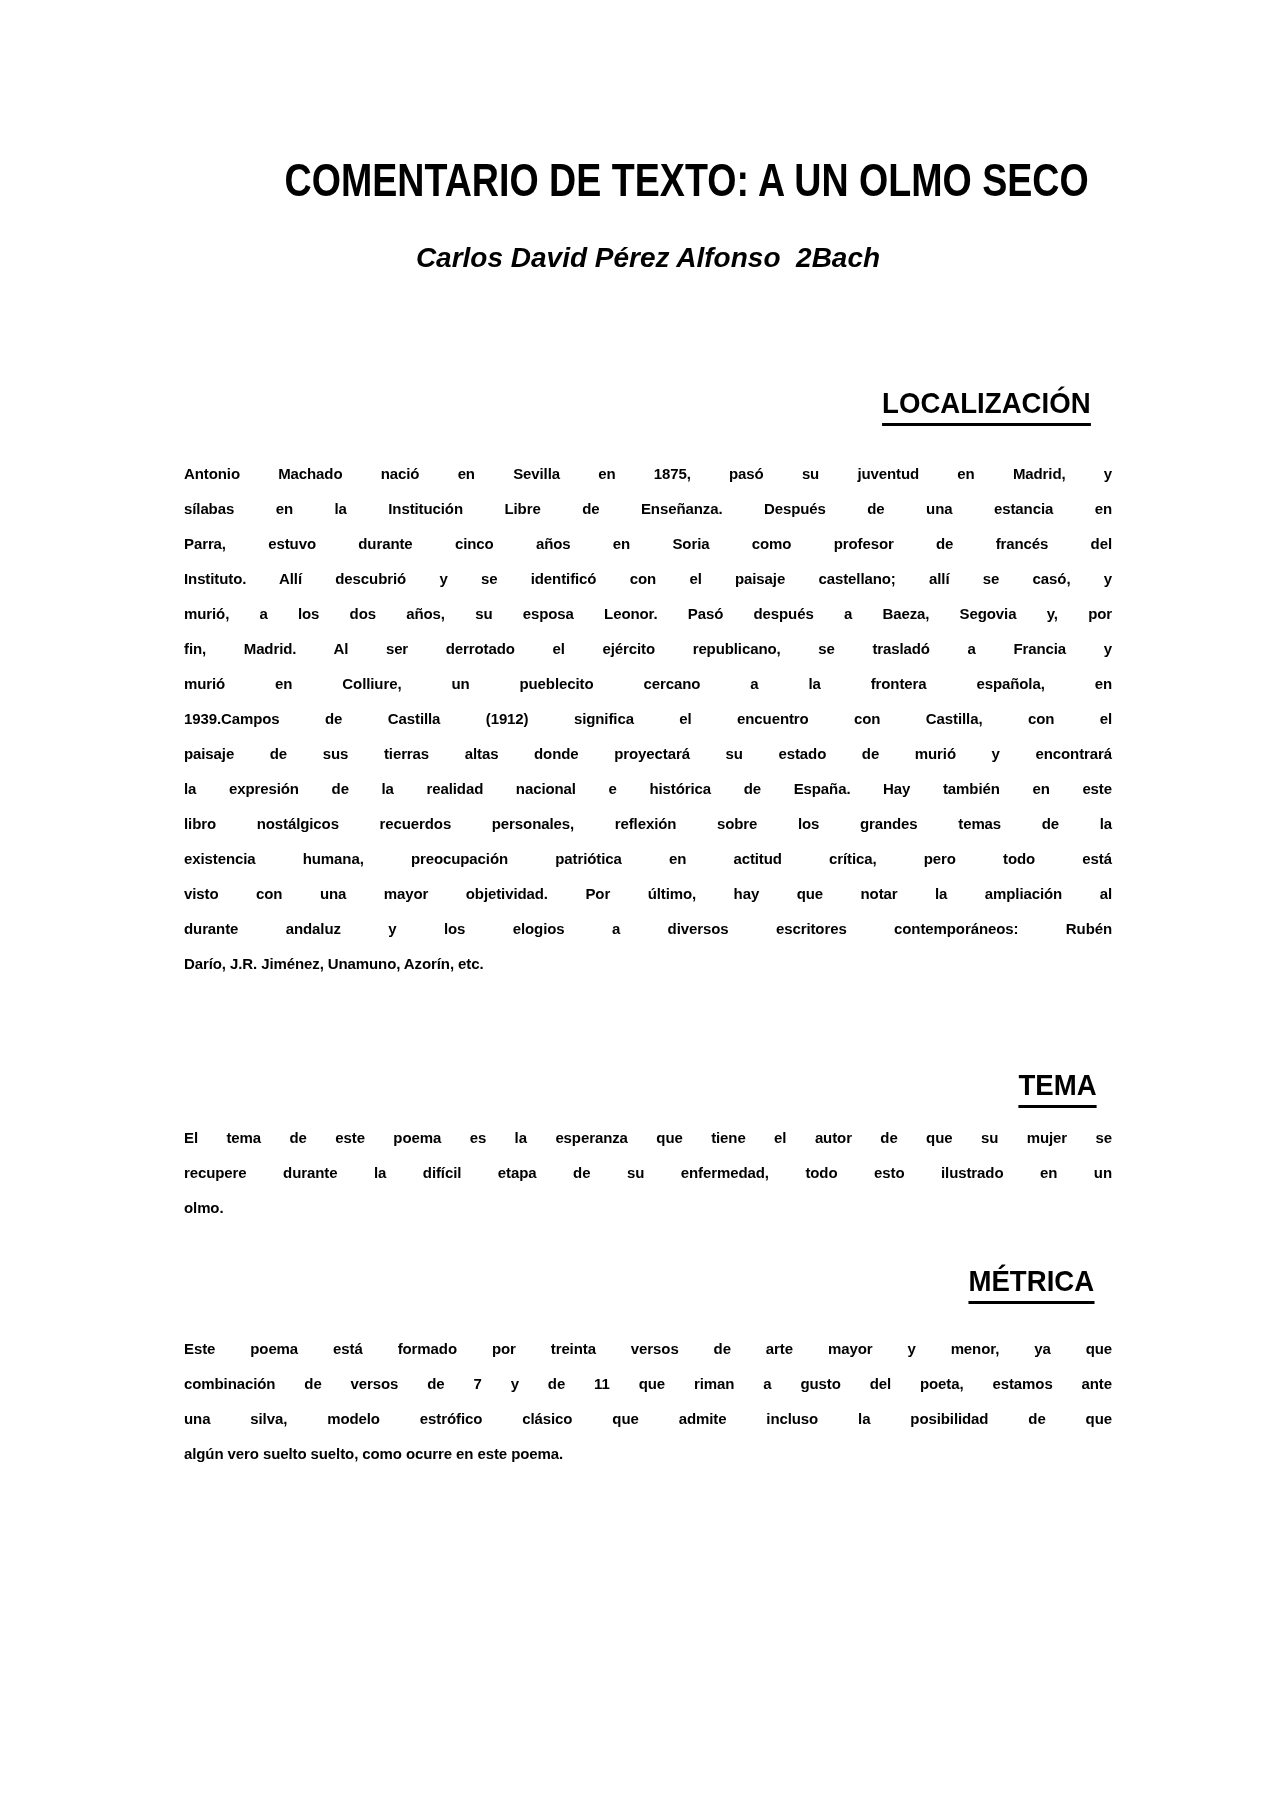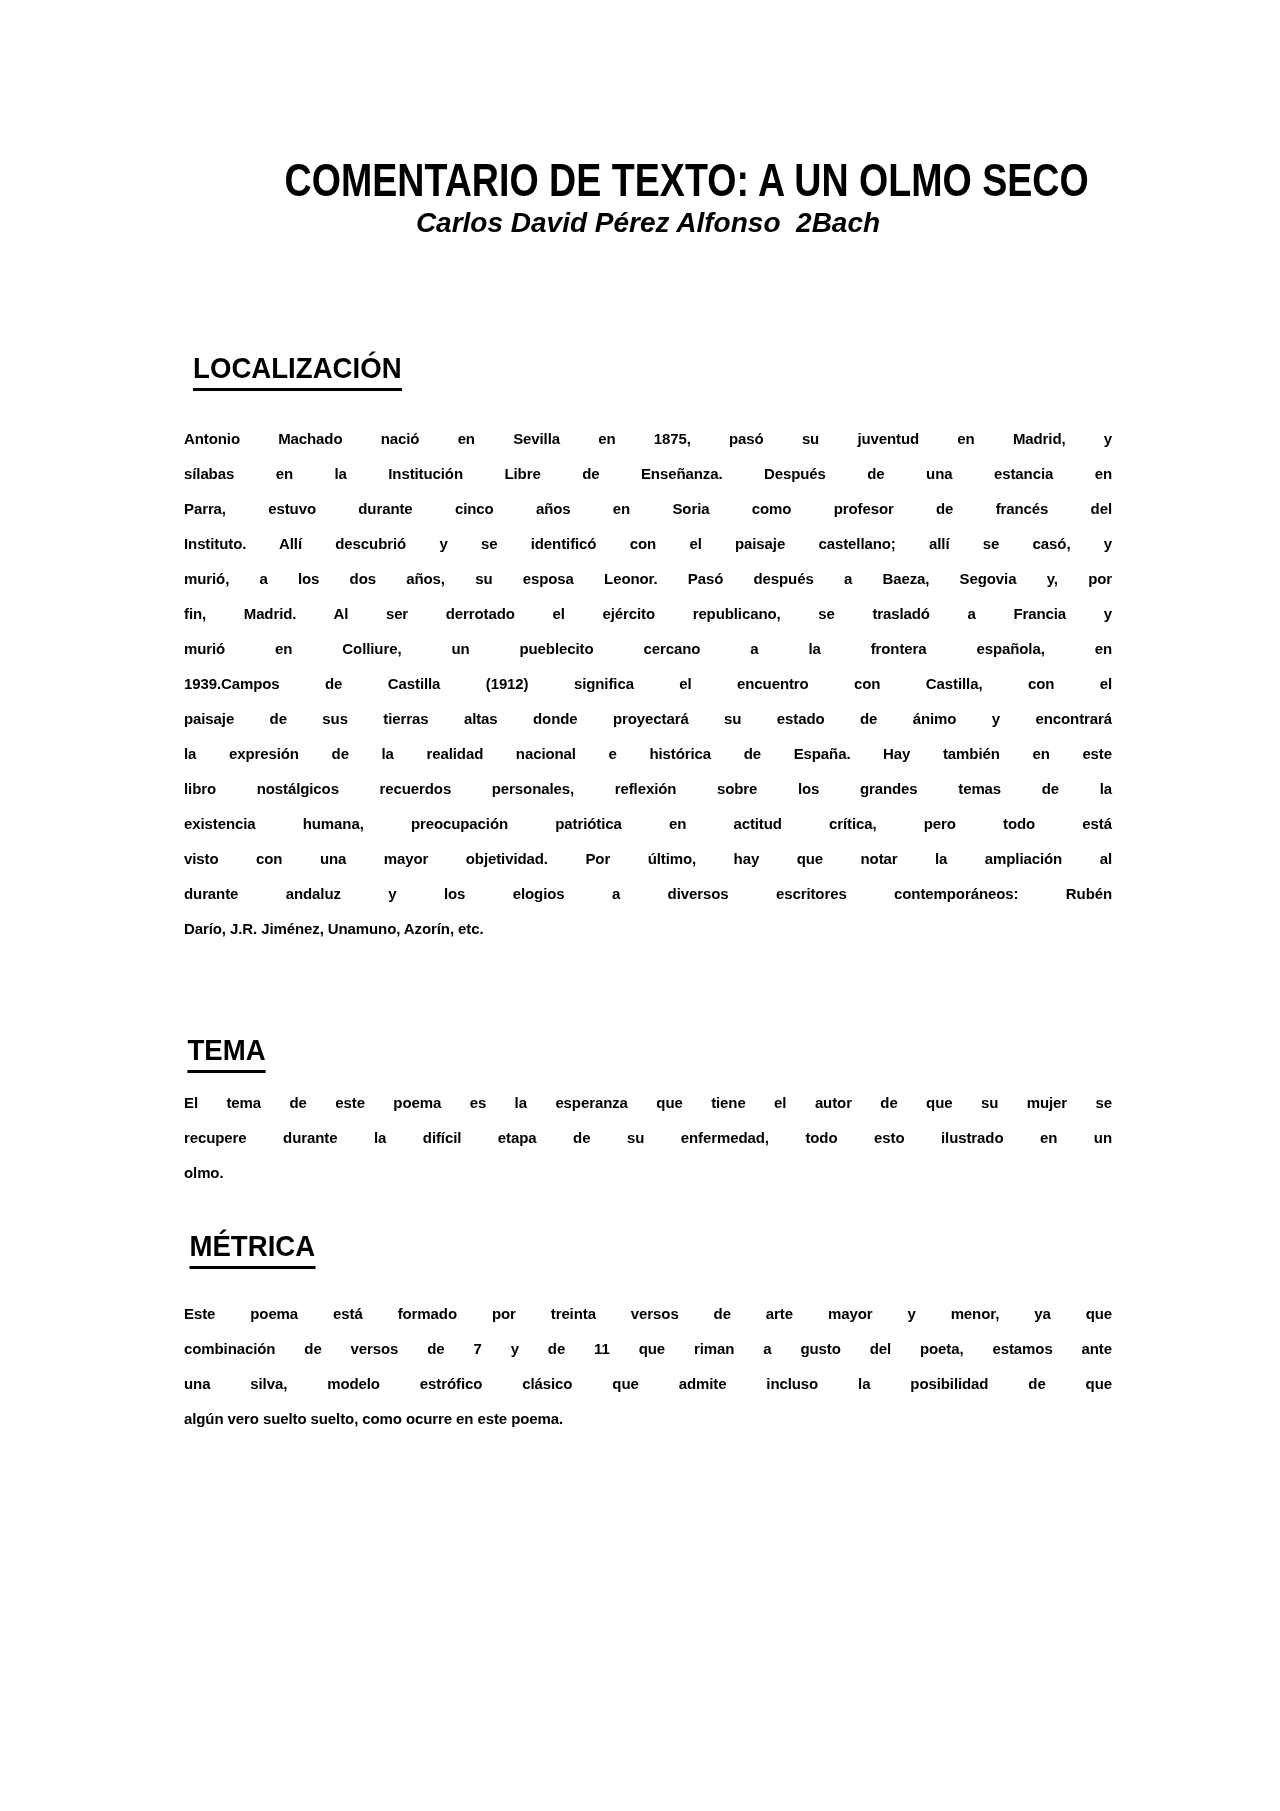--- a/index.html
+++ b/index.html
@@ -33,33 +33,34 @@
     text-align: center;
     white-space: nowrap;
   }
   .doc-title .squeeze {
     display: inline-block;
     transform: scaleX(0.80);
     transform-origin: 50% 50%;
     letter-spacing: 0px;
   }
   .byline {
+    margin-top: 35px;
     font-size: 28px;
     line-height: 34px;
     font-weight: 700;
     font-style: italic;
     text-align: center;
     white-space: pre-wrap;
   }
   .sec-heading {
-    margin: 0;
+    margin: 12px;
     font-size: 30px;
     line-height: 38px;
     font-weight: 700;
-    text-align: left;
+    text-align: right;
   }
   .sec-heading .hl {
     display: inline-block;
     transform: scaleX(0.92);
     transform-origin: 50% 50%;
     border-bottom: 3px solid #000;
     padding-bottom: 1px;
   }
   .sec-heading.h-loc  { margin-top: 109px; }
   .sec-heading.h-tema { margin-top: 85px; }
@@ -97,21 +98,21 @@
       <h2 class="sec-heading h-loc"><span class="hl">LOCALIZACIÓN</span></h2>
       <div class="para p-loc">
           <div class="line">Antonio Machado nació en Sevilla en 1875, pasó su juventud en Madrid, y</div>
           <div class="line">sílabas en la Institución Libre de Enseñanza. Después de una estancia en</div>
           <div class="line">Parra, estuvo durante cinco años en Soria como profesor de francés del</div>
           <div class="line">Instituto. Allí descubrió y se identificó con el paisaje castellano; allí se casó, y</div>
           <div class="line">murió, a los dos años, su esposa Leonor. Pasó después a Baeza, Segovia y, por</div>
           <div class="line">fin, Madrid. Al ser derrotado el ejército republicano, se trasladó a Francia y</div>
           <div class="line">murió en Colliure, un pueblecito cercano a la frontera española, en</div>
           <div class="line">1939.Campos de Castilla (1912) significa el encuentro con Castilla, con el</div>
-          <div class="line">paisaje de sus tierras altas donde proyectará su estado de ánimo y encontrará</div>
+          <div class="line">paisaje de sus tierras altas donde proyectará su estado de murió y encontrará</div>
           <div class="line">la expresión de la realidad nacional e histórica de España. Hay también en este</div>
           <div class="line">libro nostálgicos recuerdos personales, reflexión sobre los grandes temas de la</div>
           <div class="line">existencia humana, preocupación patriótica en actitud crítica, pero todo está</div>
           <div class="line">visto con una mayor objetividad. Por último, hay que notar la ampliación al</div>
           <div class="line">durante andaluz y los elogios a diversos escritores contemporáneos: Rubén</div>
           <div class="line last">Darío, J.R. Jiménez, Unamuno, Azorín, etc.</div>
         </div>
     </section>
 
     <section>

